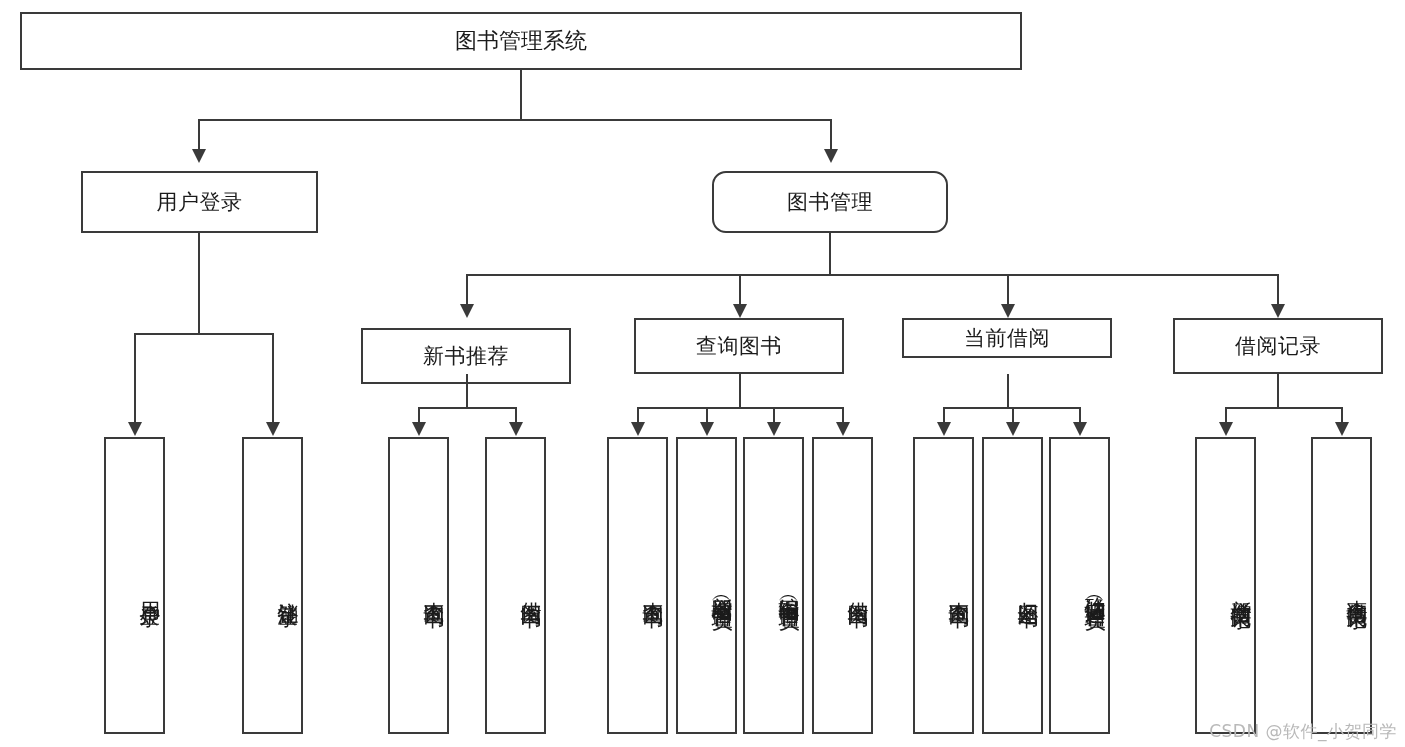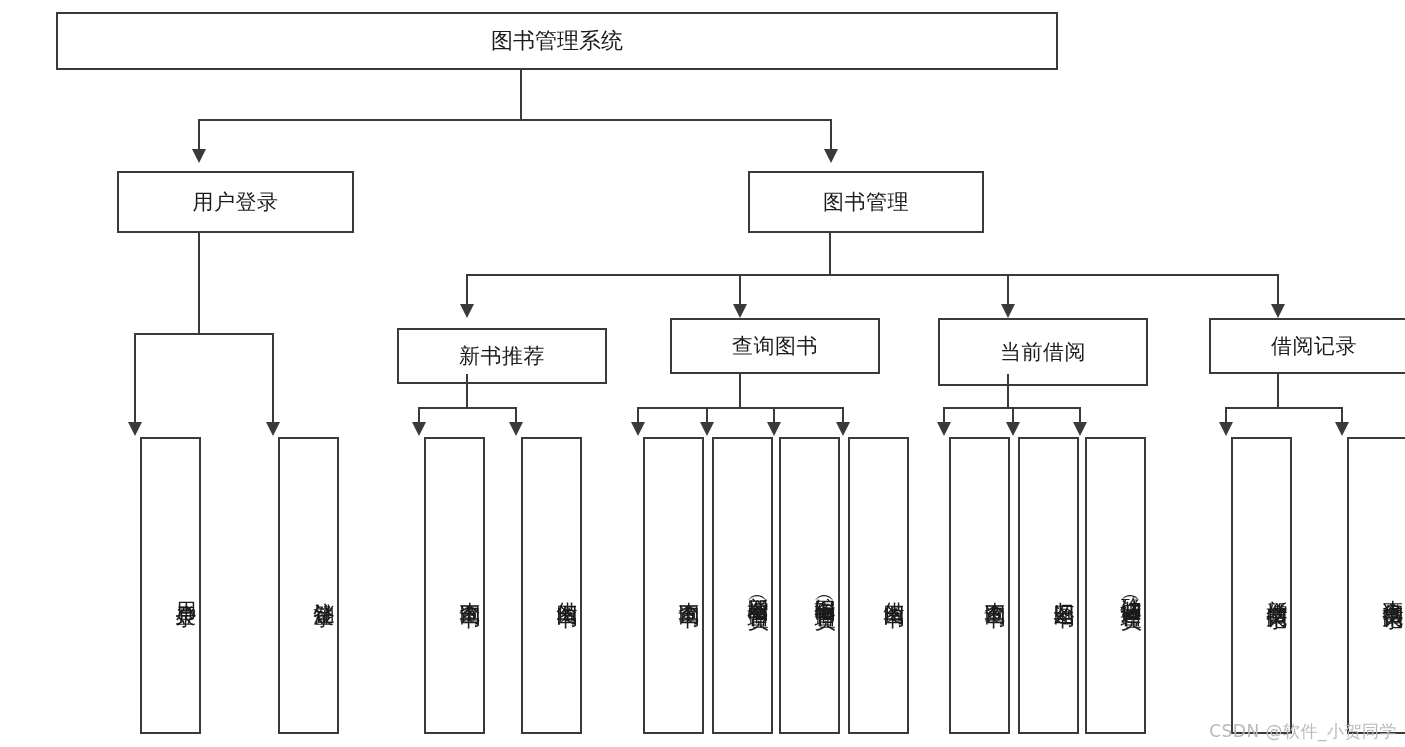--- a/index.html
+++ b/index.html
@@ -18,21 +18,20 @@
   .node{
     position:absolute;
     box-sizing:border-box;
     background:#ffffff;
     border:2px solid #3a3a3a;
     display:flex;
     align-items:center;
     justify-content:center;
     color:#1b1b1b;
     line-height:1.25;
-    margin-left:36px;
   }
   .node.h-node{
     font-size:21px;
     letter-spacing:0.5px;
   }
   .node.root{
     font-size:22px;
   }
   .node.leaf{
     font-size:21px;
@@ -98,21 +97,21 @@
   <div class="vline" style="left:198px;top:119px;height:30px;"></div>
   <div class="arrow" style="left:192px;top:149px;"></div>
 
   <div class="vline" style="left:830px;top:119px;height:30px;"></div>
   <div class="arrow" style="left:824px;top:149px;"></div>
 
   <div class="node h-node" style="left:81px;top:171px;width:237px;height:62px;">
     <span class="lbl">用户登录</span>
   </div>
 
-  <div class="node h-node" style="left:712px;top:171px;width:236px;height:62px;">
+  <div class="node h-node" style="left:712px;top:171px;width:236px;height:62px;border-radius:14px;">
     <span class="lbl">图书管理</span>
   </div>
 
   <div class="vline" style="left:198px;top:233px;height:101px;"></div>
   <div class="hline" style="left:134px;top:333px;width:138px;"></div>
   <div class="vline" style="left:134px;top:333px;height:89px;"></div>
   <div class="arrow" style="left:128px;top:422px;"></div>
   <div class="vline" style="left:272px;top:333px;height:89px;"></div>
   <div class="arrow" style="left:266px;top:422px;"></div>
 
@@ -130,21 +129,21 @@
 
   <div class="vline" style="left:1277px;top:274px;height:32px;"></div>
   <div class="arrow" style="left:1271px;top:304px;"></div>
 
   <div class="node h-node" style="left:361px;top:328px;width:210px;height:56px;">
     <span class="lbl">新书推荐</span>
   </div>
   <div class="node h-node" style="left:634px;top:318px;width:210px;height:56px;">
     <span class="lbl">查询图书</span>
   </div>
-  <div class="node h-node" style="left:902px;top:318px;width:210px;height:68px;">
+  <div class="node h-node" style="left:902px;top:318px;width:210px;height:40px;">
     <span class="lbl">当前借阅</span>
   </div>
   <div class="node h-node" style="left:1173px;top:318px;width:210px;height:56px;">
     <span class="lbl">借阅记录</span>
   </div>
 
   <div class="vline" style="left:466px;top:374px;height:34px;"></div>
   <div class="hline" style="left:418px;top:407px;width:98px;"></div>
   <div class="vline" style="left:418px;top:407px;height:17px;"></div>
   <div class="arrow" style="left:412px;top:422px;"></div>

